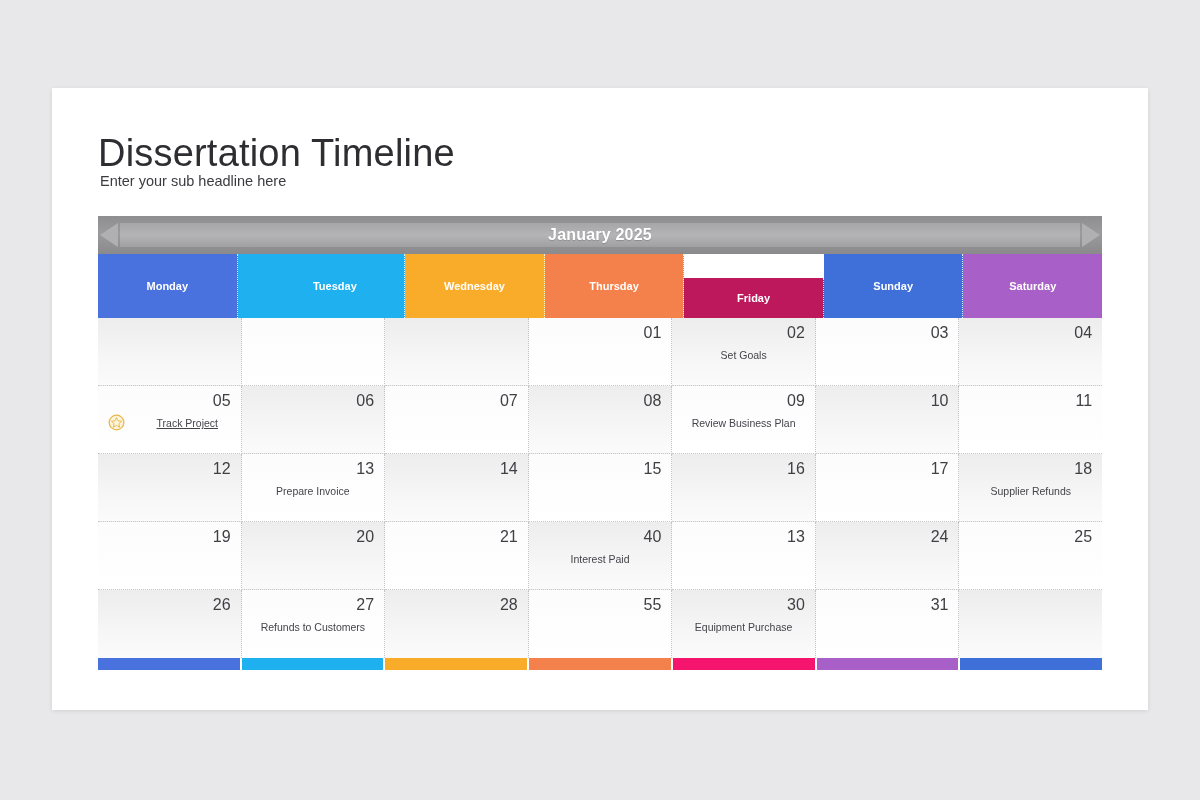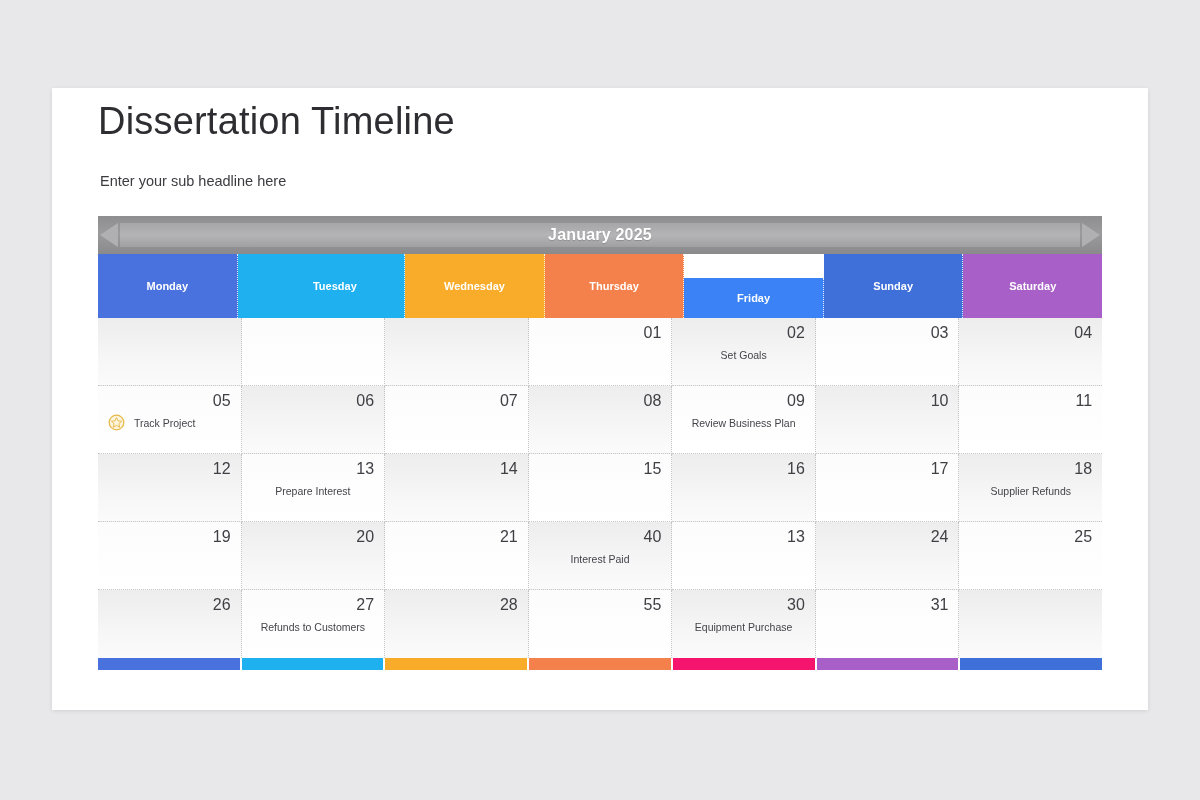--- a/index.html
+++ b/index.html
@@ -21,21 +21,21 @@
     width: 1096px;
     height: 622px;
     background: #ffffff;
     box-shadow: 0 1px 4px rgba(0,0,0,0.10);
   }
 
   
   #title {
     position: absolute;
     left: 46px;
-    top: 12px;
+    top: 44px;
     font-size: 38px;
     font-weight: 400;
     color: #2e2e32;
     letter-spacing: 0.2px;
     white-space: nowrap;
   }
   #subtitle {
     position: absolute;
     left: 48px;
     top: 85px;
@@ -140,22 +140,23 @@
     position: absolute;
     left: 0;
     right: 0;
     top: 31px;
     text-align: center;
     font-size: 10.5px;
     color: #44444a;
     white-space: nowrap;
   }
   .day-event.with-icon {
-    text-align: left;
+    text-align: center;
     padding-left: 36px;
+    text-decoration: underline;
   }
   .star-badge {
     position: absolute;
     left: 10px;
     top: 28px;
     width: 17px;
     height: 17px;
   }
 
   
@@ -201,21 +202,21 @@
         </div>
         <div class="weekday" style="background: rgb(31, 176, 240); padding-left: 28px;">
           <span>Tuesday</span>
         </div>
         <div class="weekday" style="background: rgb(249, 172, 42); text-align: right;">
           <span>Wednesday</span>
         </div>
         <div class="weekday" style="background: rgb(244, 128, 75);">
           <span>Thursday</span>
         </div>
-        <div class="weekday" style="background: #3b82f6; margin-top: 24px;">
+        <div class="weekday" style="background: #be185d; margin-top: 24px;">
           <span>Friday</span>
         </div>
         <div class="weekday" style="background: rgb(63, 111, 216);">
           <span>Sunday</span>
         </div>
         <div class="weekday" style="background: rgb(168, 96, 200);">
           <span>Saturday</span>
         </div>
       </div>
 
@@ -266,21 +267,21 @@
           <div class="day-cell plain">
             <div class="day-number">11</div>
           </div>
         </div>
         <div class="week-row">
           <div class="day-cell tint">
             <div class="day-number">12</div>
           </div>
           <div class="day-cell plain">
             <div class="day-number">13</div>
-            <div class="day-event">Prepare Interest</div>
+            <div class="day-event">Prepare Invoice</div>
           </div>
           <div class="day-cell tint">
             <div class="day-number">14</div>
           </div>
           <div class="day-cell plain">
             <div class="day-number">15</div>
           </div>
           <div class="day-cell tint">
             <div class="day-number">16</div>
           </div>

